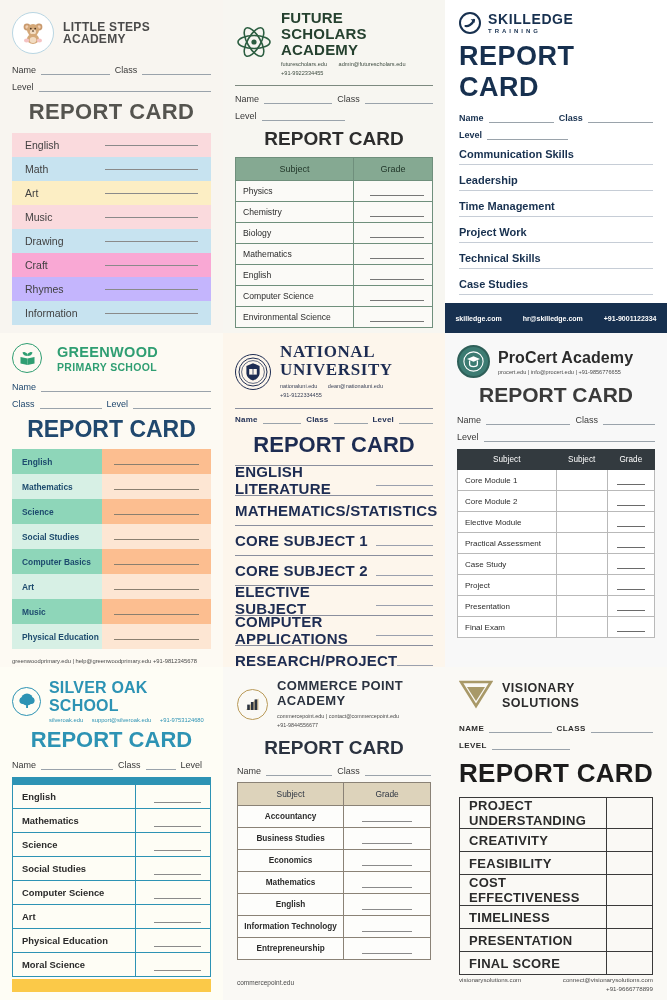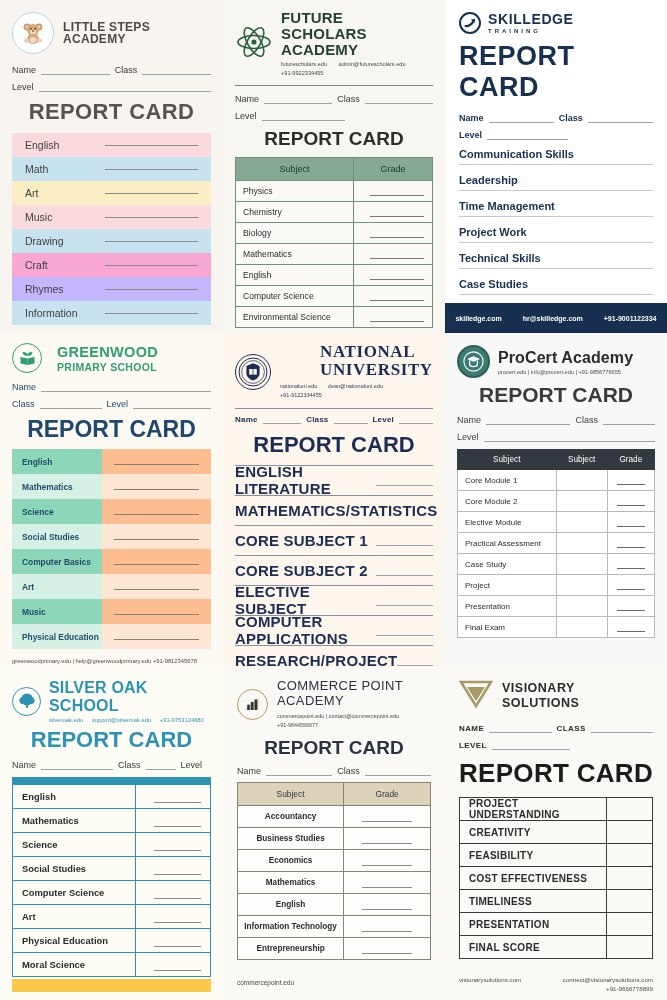--- a/index.html
+++ b/index.html
@@ -87,21 +87,21 @@
   .c4 .row.a .s { background:#8ed6b9; } .c4 .row.a .g { background:#fcbe90; }
   .c4 .row.b .s { background:#d7f0e5; } .c4 .row.b .g { background:#fde6d3; }
   .c4 .ft { margin-top:9px; font-size:5.8px; color:#4a4a4a; text-align:left;}
 
   
   .c5 { background:#fdf6ec; padding:10px 12px 0 12px; }
   .c5 .head { display:flex; align-items:center; gap:9px; }
   .c5 .seal { width:36px;height:36px;border-radius:50%;border:1.4px solid #1d2c52;
               display:flex;align-items:center;justify-content:center;flex:0 0 auto;}
   .c5 .name { font-family:"Liberation Serif", serif; font-size:17px; font-weight:700;
-              color:#1d2c52; line-height:1.06; letter-spacing:.6px;margin-left:40px;}
+              color:#1d2c52; line-height:1.06; letter-spacing:.6px;}
   .c5 .contact { font-size:5.5px; color:#3a4258; margin-top:3px; line-height:1.7;}
   .c5 .contact span { margin-right:9px; }
   .c5 hr { border:0;border-top:1px solid #8a8f9e;margin:7px 0 6px; }
   .c5 .inline { display:flex; align-items:flex-end; gap:5px; }
   .c5 .inline .lbl { font-size:8px; font-weight:700; color:#1d2c52; letter-spacing:.2px;}
   .c5 .rc { text-align:center; font-size:22px; font-weight:800; color:#1d2c52; margin:8px 0 7px;}
   .c5 .line { border-top:1px solid #8a8f9e; }
   .c5 .row { display:flex; align-items:center; height:30px; border-bottom:1px solid #8a8f9e; }
   .c5 .row .s { font-size:15px; font-weight:700; color:#1d2c52; letter-spacing:.2px; flex:1;}
   .c5 .row .ln { width:29%; border-bottom:1px solid #9aa0ae; margin-top:10px;}
@@ -141,21 +141,21 @@
            padding-left:9px; background:#fefdf5;}
   .c7 td.g { width:38%; }
   .c7 td.g .ln { border-bottom:1px solid #8a8a8a; width:72%; margin:11px auto 0;}
   .c7 .ybar { position:absolute; left:12px; right:12px; bottom:8px; height:13px; background:#fbc948;}
 
   
   .c8 { background:#faf9f5; padding:12px 14px 0 14px; }
   .c8 .head { display:flex; align-items:center; gap:9px; }
   .c8 .logo { width:31px;height:31px;border-radius:50%;border:1.4px solid #b99a58;
               display:flex;align-items:center;justify-content:center;flex:0 0 auto;}
-  .c8 .name { font-size:13px; font-weight:400; color:#2b3340; letter-spacing:.4px; line-height:1.15;}
+  .c8 .name { font-size:13px; font-weight:700; color:#2b3340; letter-spacing:.4px; line-height:1.15;}
   .c8 .contact { font-size:5.4px; color:#4a4a4a; margin-top:3px; line-height:1.7;}
   .c8 .rc { text-align:center; font-size:19px; font-weight:700; color:#2b3340; margin:7px 0 7px;}
   .c8 .fieldrow { margin-bottom:6px; }
   .c8 table { width:100%; border-collapse:collapse; margin-top:4px;}
   .c8 th { background:#ddd3bb; color:#2b3340; font-size:8.4px; font-weight:500; padding:6px 0;
            border:1px solid #8a8276;}
   .c8 td { border:1px solid #8a8276; height:22px; font-size:8.2px; font-weight:600; color:#2b2b2b;
            text-align:center; background:#fdfdfb;}
   .c8 td.g { width:45%; }
   .c8 td.g .ln { border-bottom:1px solid #8a8a8a; width:58%; margin:10px auto 0;}
@@ -163,21 +163,21 @@
 
   
   .c9 { background:#faf9f5; padding:12px 14px 0 14px; }
   .c9 .head { display:flex; align-items:center; gap:9px; }
   .c9 .name { font-size:12.5px; font-weight:700; color:#2b2b2b; letter-spacing:.5px; line-height:1.18;}
   .c9 .fields { margin-top:11px; }
   .c9 .fieldrow { margin-bottom:8px; }
   .c9 .lbl { font-size:8px; font-weight:600; letter-spacing:.4px; color:#2b2b2b;}
   .c9 .rc { text-align:center; font-size:26px; font-weight:800; color:#1c1c1c; margin:5px 0 8px; letter-spacing:.3px;}
   .c9 table { width:100%; border-collapse:collapse; }
-  .c9 td { border:1px solid #3a3a3a; height:23px; font-size:10px; font-weight:600; color:#2b2b2b;
+  .c9 td { border:1px solid #3a3a3a; height:23px; font-size:13px; font-weight:600; color:#2b2b2b;
            padding-left:9px; letter-spacing:.3px; background:#faf9f5;}
   .c9 td.g { width:24%; }
   .c9 .ft { position:absolute; left:14px; right:14px; bottom:8px; font-size:6.2px; color:#4a4a4a;}
   .c9 .ft .r1 { display:flex; justify-content:space-between; }
   .c9 .ft .r2 { text-align:right; margin-top:2px; }
 </style>
 </head>
 <body>
 
 <div class="grid">

